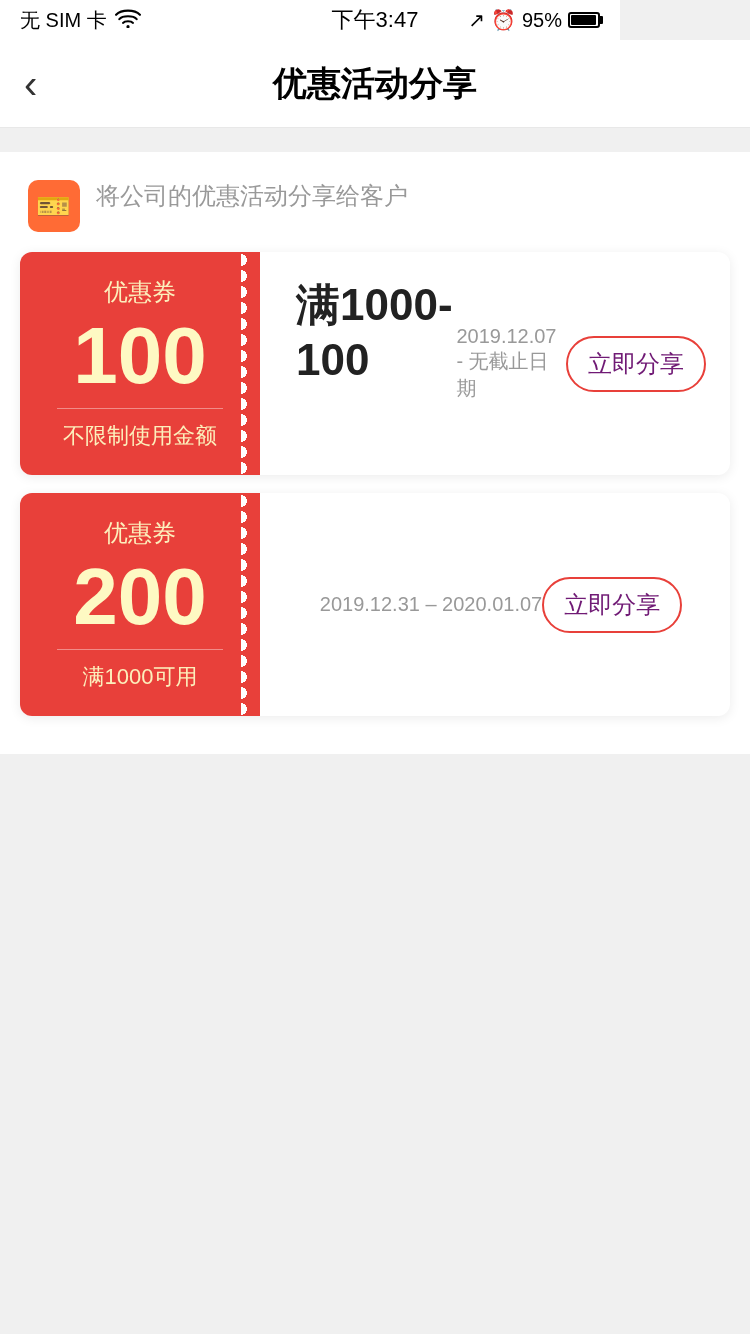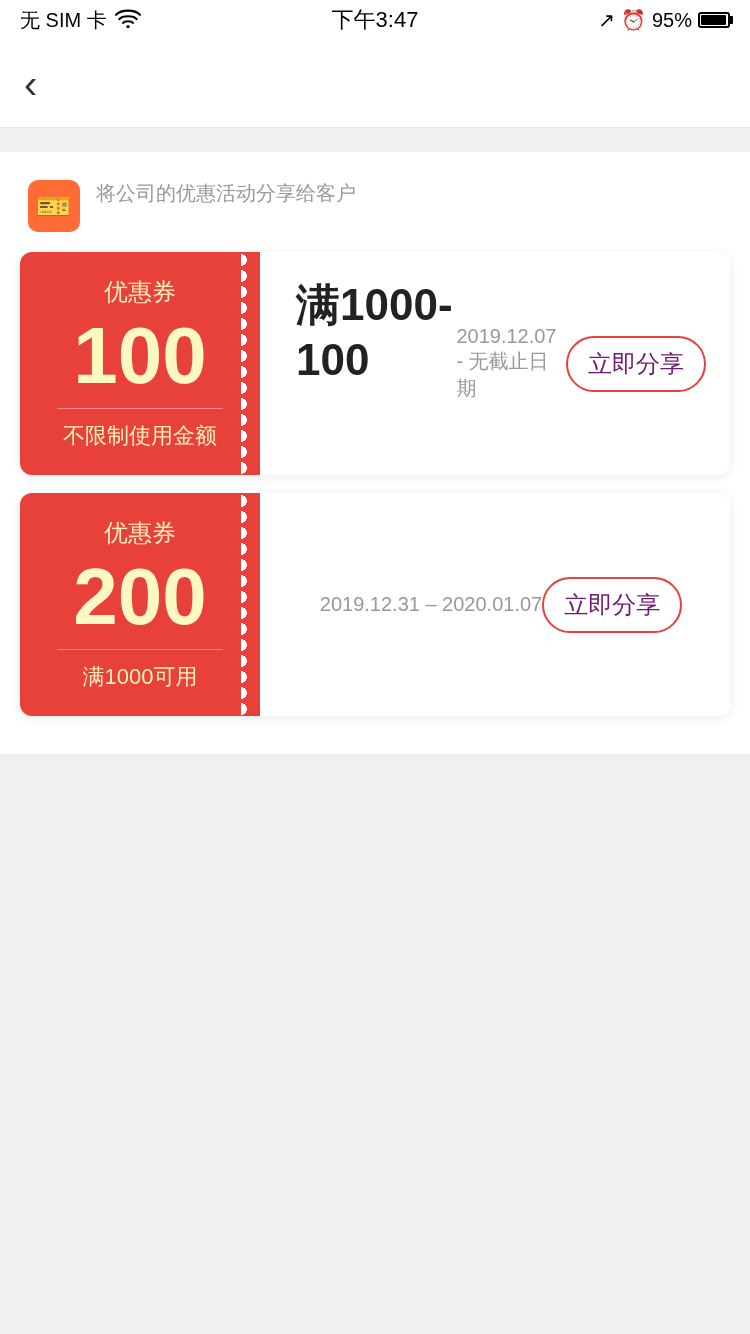--- a/index.html
+++ b/index.html
@@ -8,21 +8,21 @@
     body {
       width: 750px;
       min-height: 1334px;
       background: #f0f0f0;
       font-family: -apple-system, "PingFang SC", "Helvetica Neue", Arial, sans-serif;
       -webkit-font-smoothing: antialiased;
     }
 
     
     .status-bar {
-      width: 750px;
+      width: 620px;
       height: 40px;
       background: #fff;
       display: flex;
       align-items: center;
       justify-content: space-between;
       padding: 0 20px;
       font-size: 22px;
       font-weight: 500;
     }
     .status-left {
@@ -125,21 +125,21 @@
       flex-shrink: 0;
       color: #fff;
     }
     .section-text h2 {
       font-size: 32px;
       font-weight: 600;
       color: #222;
       margin-bottom: 6px;
     }
     .section-text p {
-      font-size: 20px;
+      font-size: 24px;
       color: #999;
     }
 
     
     .coupon-list {
       background: #fff;
       padding: 0 20px 20px;
     }
 
     
@@ -280,20 +280,21 @@
     <span class="battery-shape">
       <span class="battery-fill"></span>
     </span>
   </div>
 </div>
 
 <div class="nav-bar">
   <div class="nav-back">
     <span style="font-size:40px; font-weight:300; line-height:1; color:#333;">‹</span>
   </div>
+  <span class="nav-title">优惠活动分享</span>
 </div>
 
 <div class="section-divider"></div>
 
 <div class="section-header">
   <div class="section-icon">
     <span>🎫</span>
   </div>
   <div class="section-text">
     <p>将公司的优惠活动分享给客户</p>

